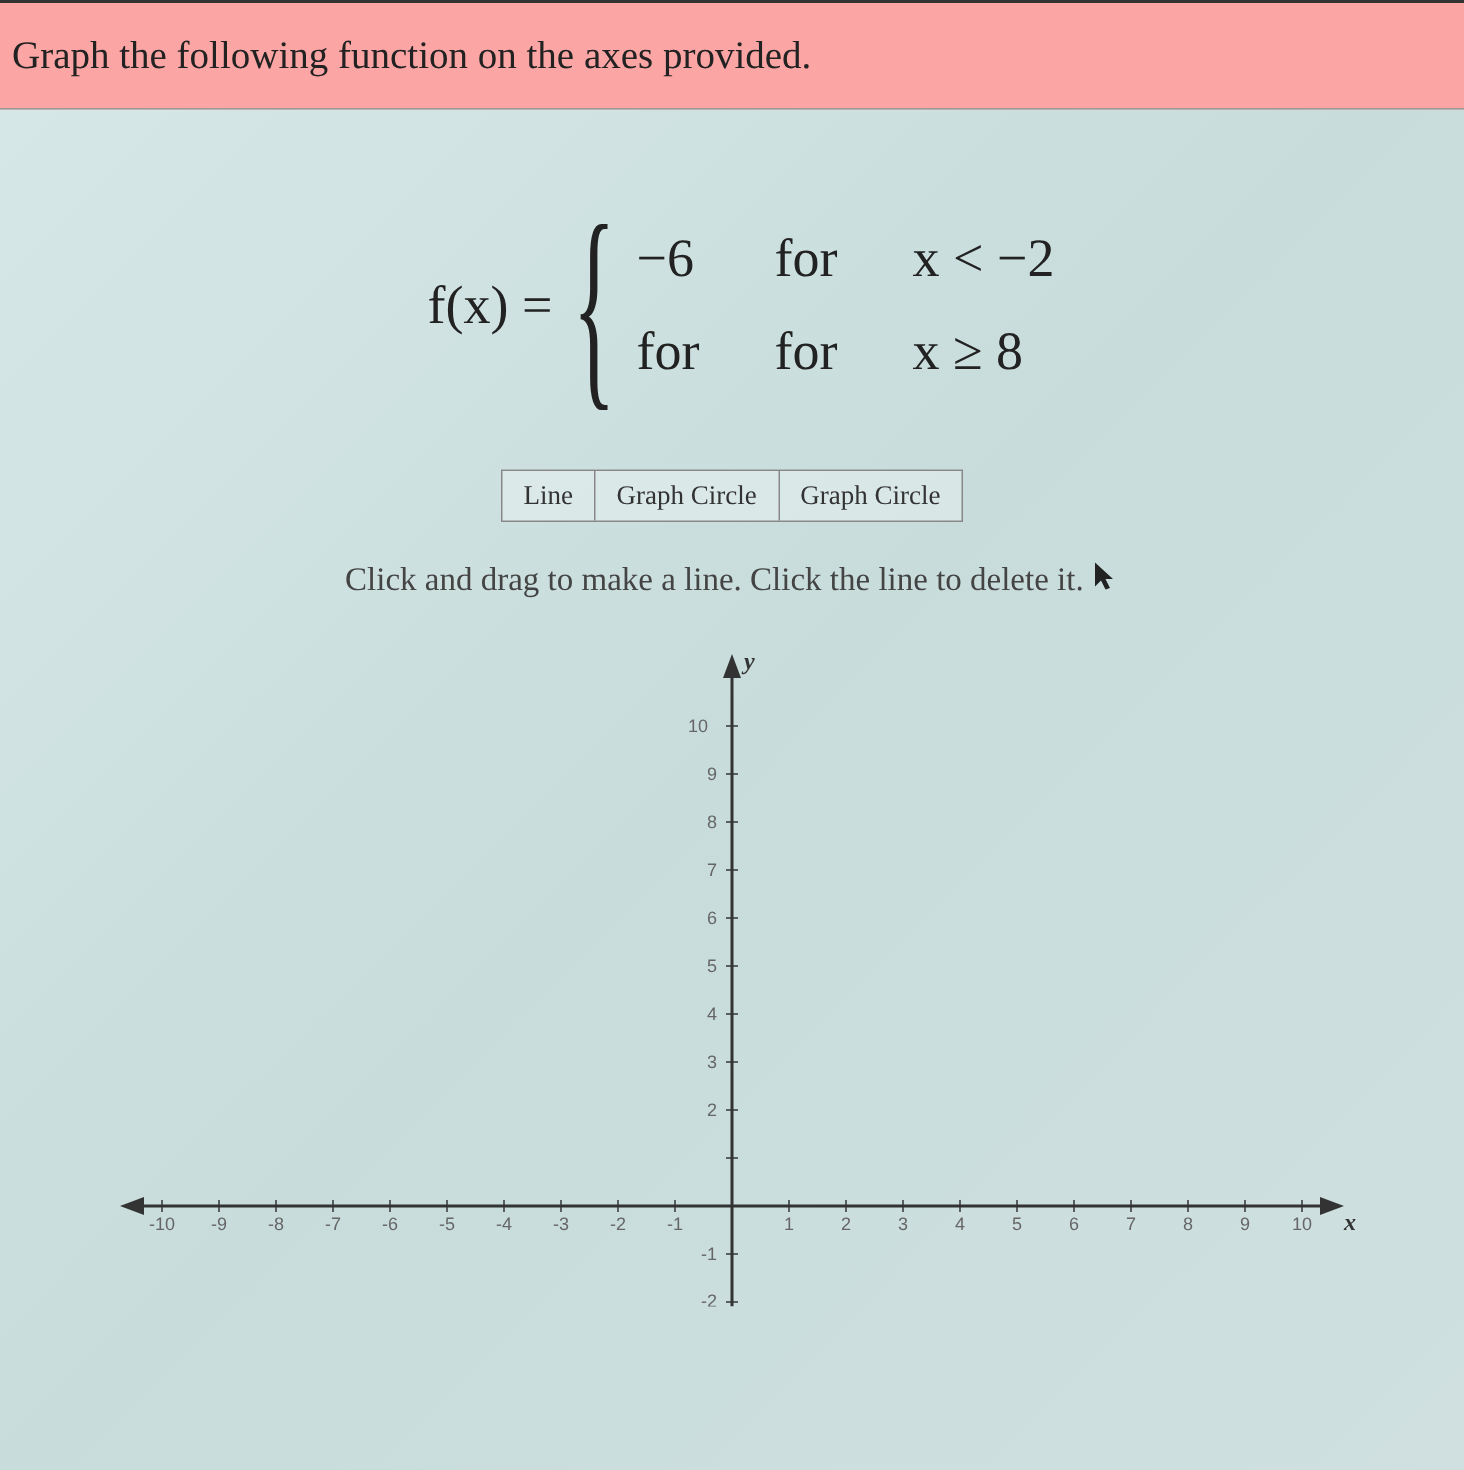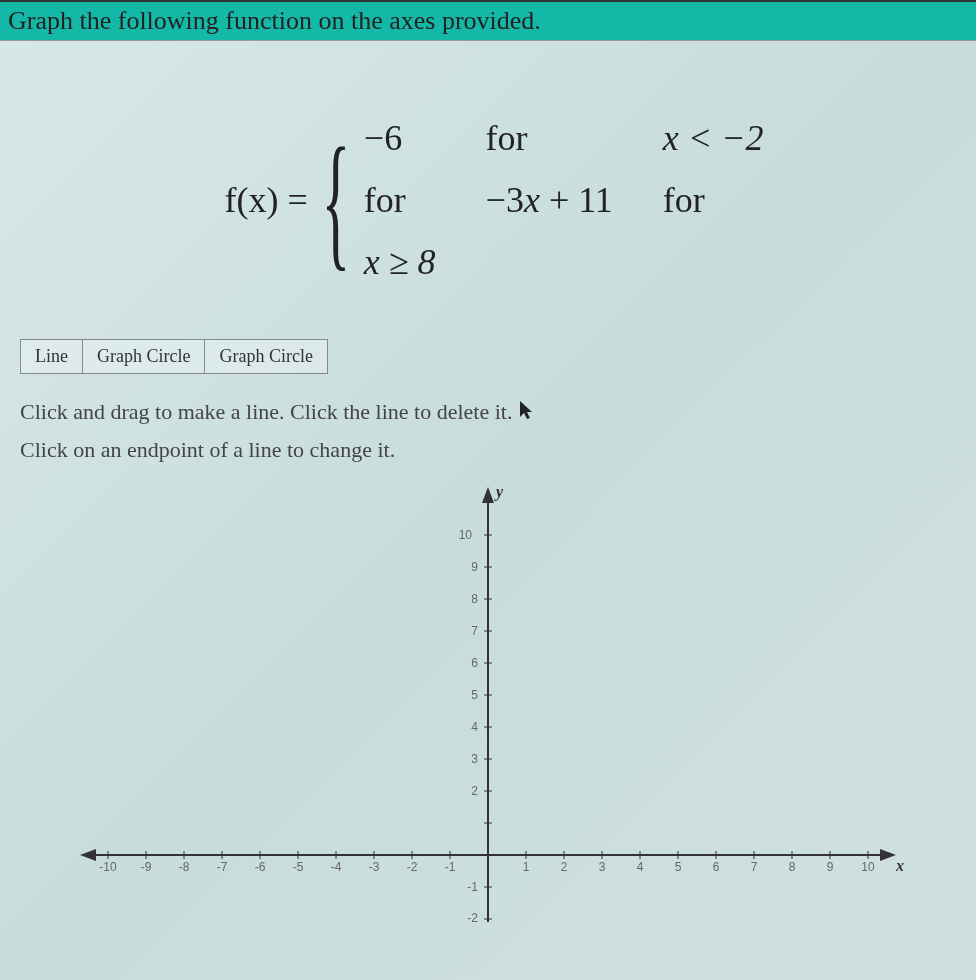--- a/index.html
+++ b/index.html
@@ -9,24 +9,24 @@
     }
     body {
       width: 976px;
       height: 980px;
       background: linear-gradient(135deg, #d8e8e8 0%, #c8dcdc 50%, #d0e0e0 100%);
       font-family: Georgia, 'Times New Roman', serif;
       overflow: hidden;
       position: relative;
     }
     .header-bar {
-      background: #14b8a6;
+      background: #fca5a5;
       border-top: 2px solid #333;
       border-bottom: 1px solid #999;
-      padding: 4px 8px;
+      padding: 20px 8px;
       font-size: 26px;
       color: #222;
     }
     .content {
       padding: 40px 20px 0 20px;
     }
     .equation-area {
       text-align: center;
       font-size: 36px;
       color: #222;
@@ -49,46 +49,47 @@
       display: grid;
       grid-template-columns: auto auto auto;
       column-gap: 50px;
       row-gap: 8px;
       text-align: left;
     }
     .fx-label {
       margin-left: 12px;
     }
     .math-var {
-      font-style: italic;
     }
     .tool-row {
+      text-align: center;
       margin-bottom: 20px;
     }
     .tool-group {
       display: inline-flex;
       border: 1px solid #888;
       background: rgba(255,255,255,0.3);
     }
     .tool-btn {
       padding: 6px 14px;
       font-size: 18px;
       color: #333;
       border-right: 1px solid #888;
       cursor: pointer;
       font-family: Georgia, serif;
     }
     .tool-btn:last-child {
       border-right: none;
     }
     .instructions {
-      text-align: left;
+      text-align: center;
       font-size: 22px;
       color: #444;
       line-height: 1.6;
+      margin-bottom: 10px;
     }
     .cursor-icon {
       display: inline-block;
       vertical-align: middle;
     }
     .graph-area {
       position: relative;
       width: 836px;
       height: 455px;
       margin: 0 auto;
@@ -131,21 +132,20 @@
     <div class="equation-wrap">
       <span class="fx-label">f(x) =</span>
       <span class="brace">{</span>
       <div class="pieces">
         <span>−6</span>
         <span>for</span>
         <span class="math-var">x &lt; −2</span>
 
         <span>for</span>
 
-        <span>−3<span class="math-var">x</span> + 11</span>
         <span>for</span>
         <span class="math-var">x ≥ 8</span>
       </div>
     </div>
   </div>
 
   <div class="tool-row">
     <div class="tool-group">
       <div class="tool-btn">Line</div>
       <div class="tool-btn">Graph Circle</div>
@@ -153,21 +153,20 @@
     </div>
   </div>
 
   <div class="instructions">
     <span>Click and drag to make a line. Click the line to delete it.</span>
     <span class="cursor-icon">
       <svg width="18" height="22" viewBox="0 0 18 22">
           <path d="M2 2 L2 18 L6 14 L9 20 L12 19 L9 13 L14 13 Z" fill="#222"></path>
         </svg>
     </span><br>
-    <span>Click on an endpoint of a line to change it.</span>
   </div>
 
   <div class="graph-area">
     <svg class="graph-svg" viewBox="0 0 836 455">
 
       <line x1="418" y1="30" x2="418" y2="455" class="axis-line"></line>
       <polygon points="418,20 412,36 424,36" class="arrow-head"></polygon>
       <text x="426" y="30" class="axis-label">y</text>
 
       <line x1="20" y1="388" x2="816" y2="388" class="axis-line"></line>

